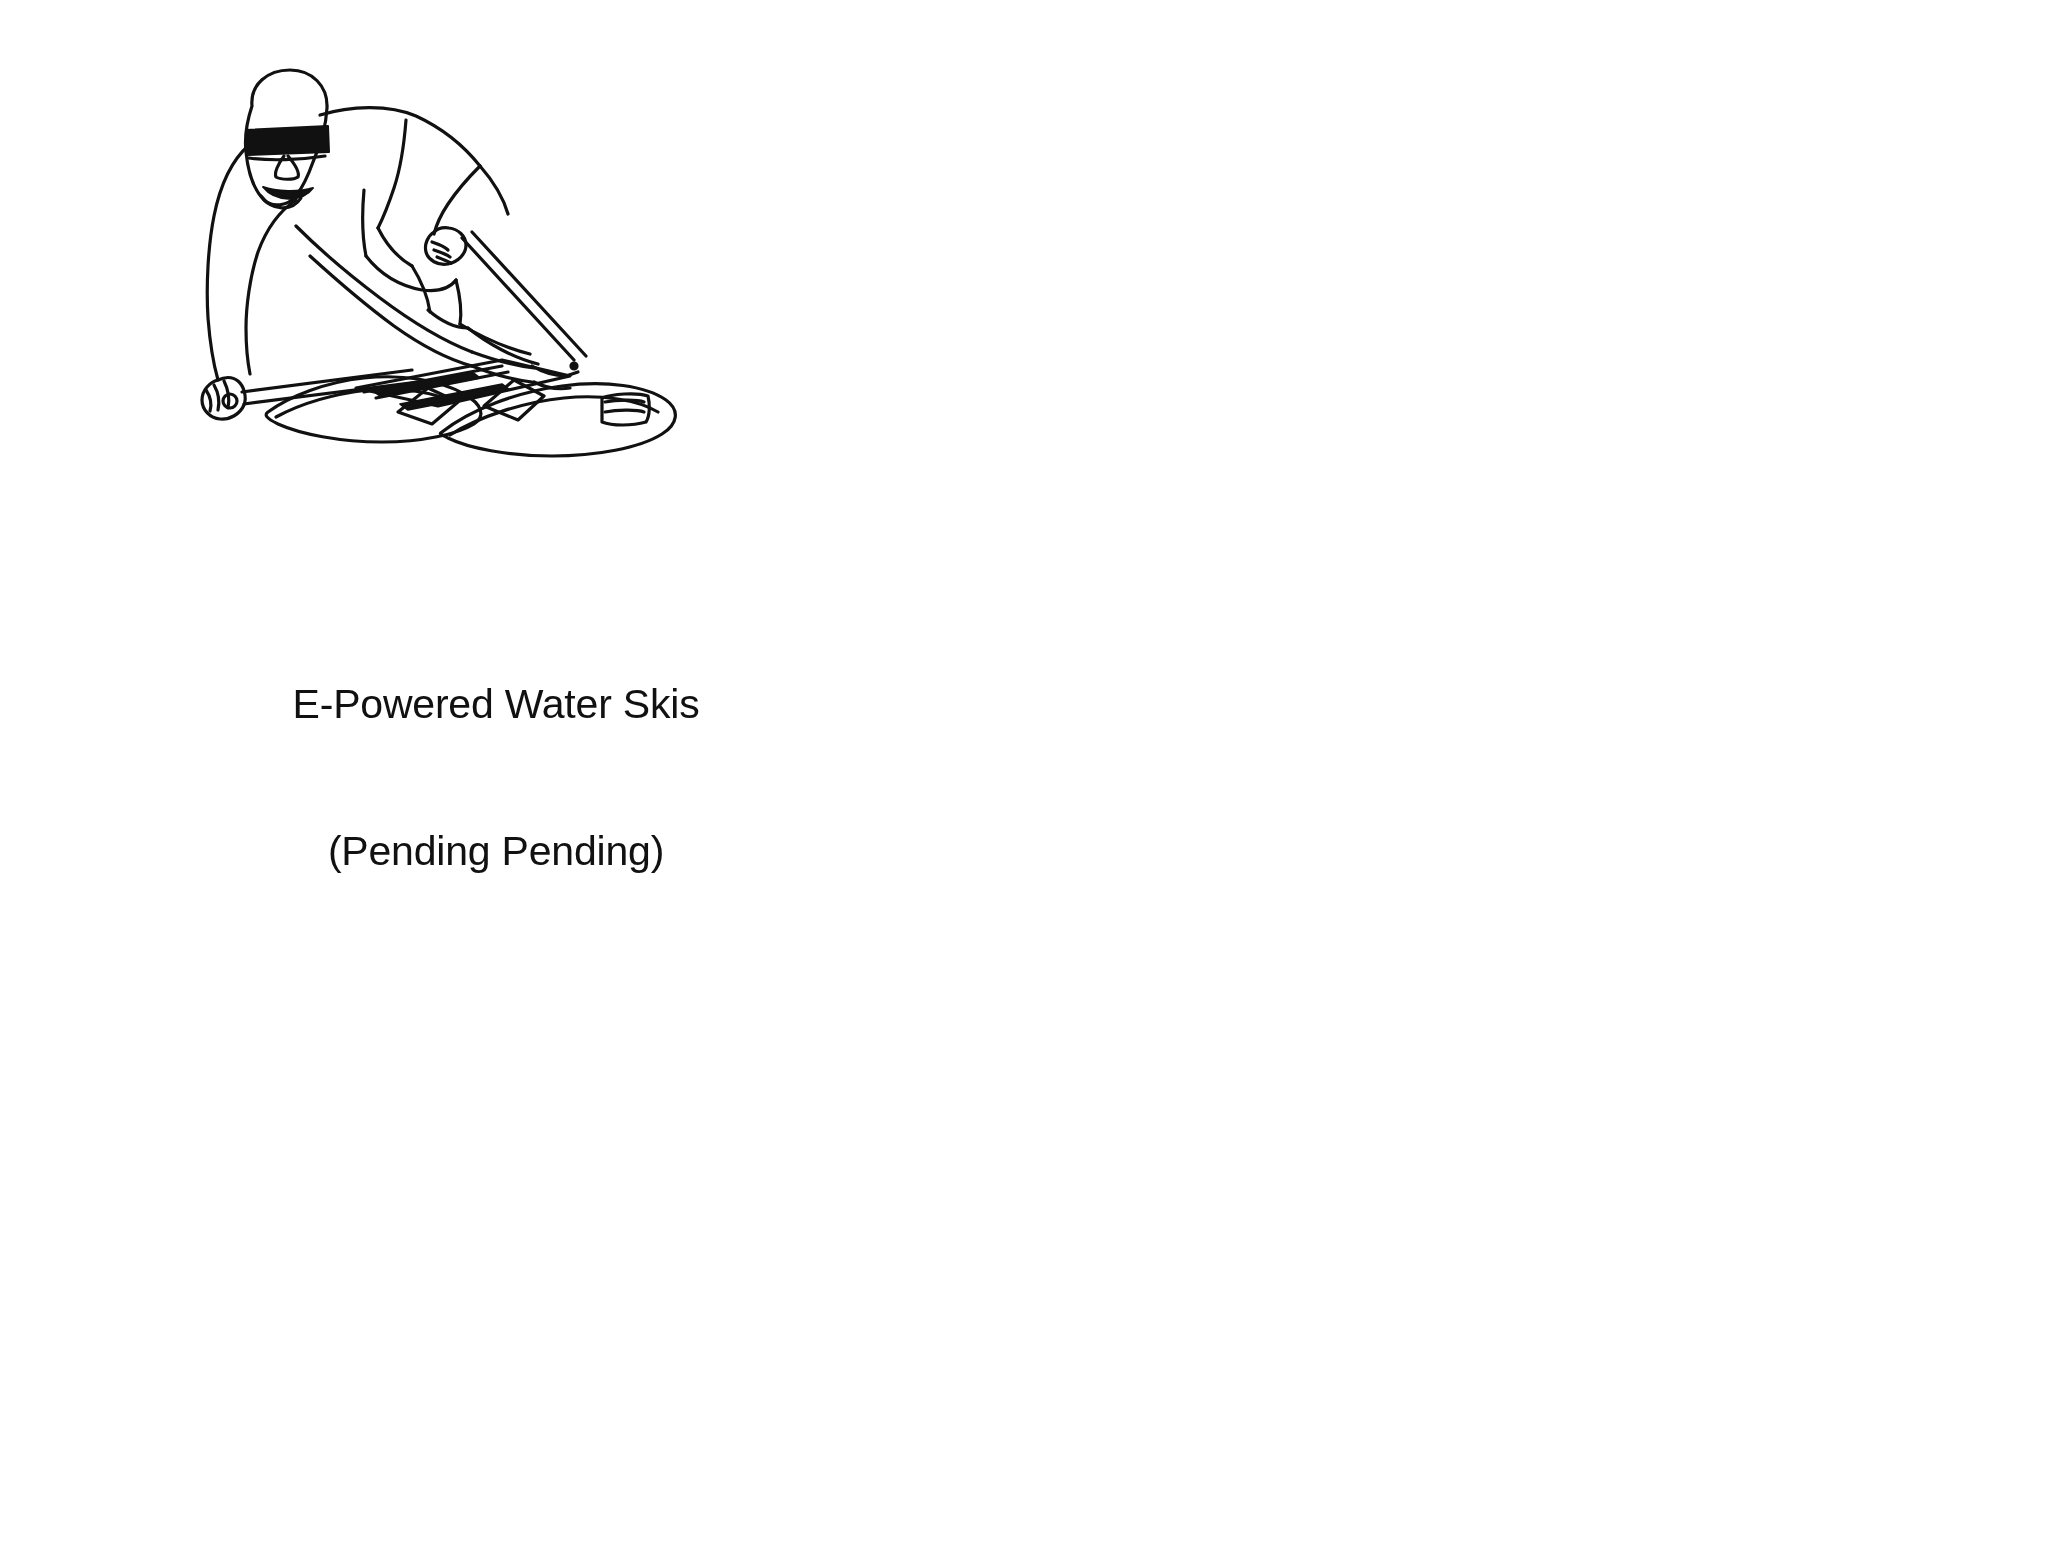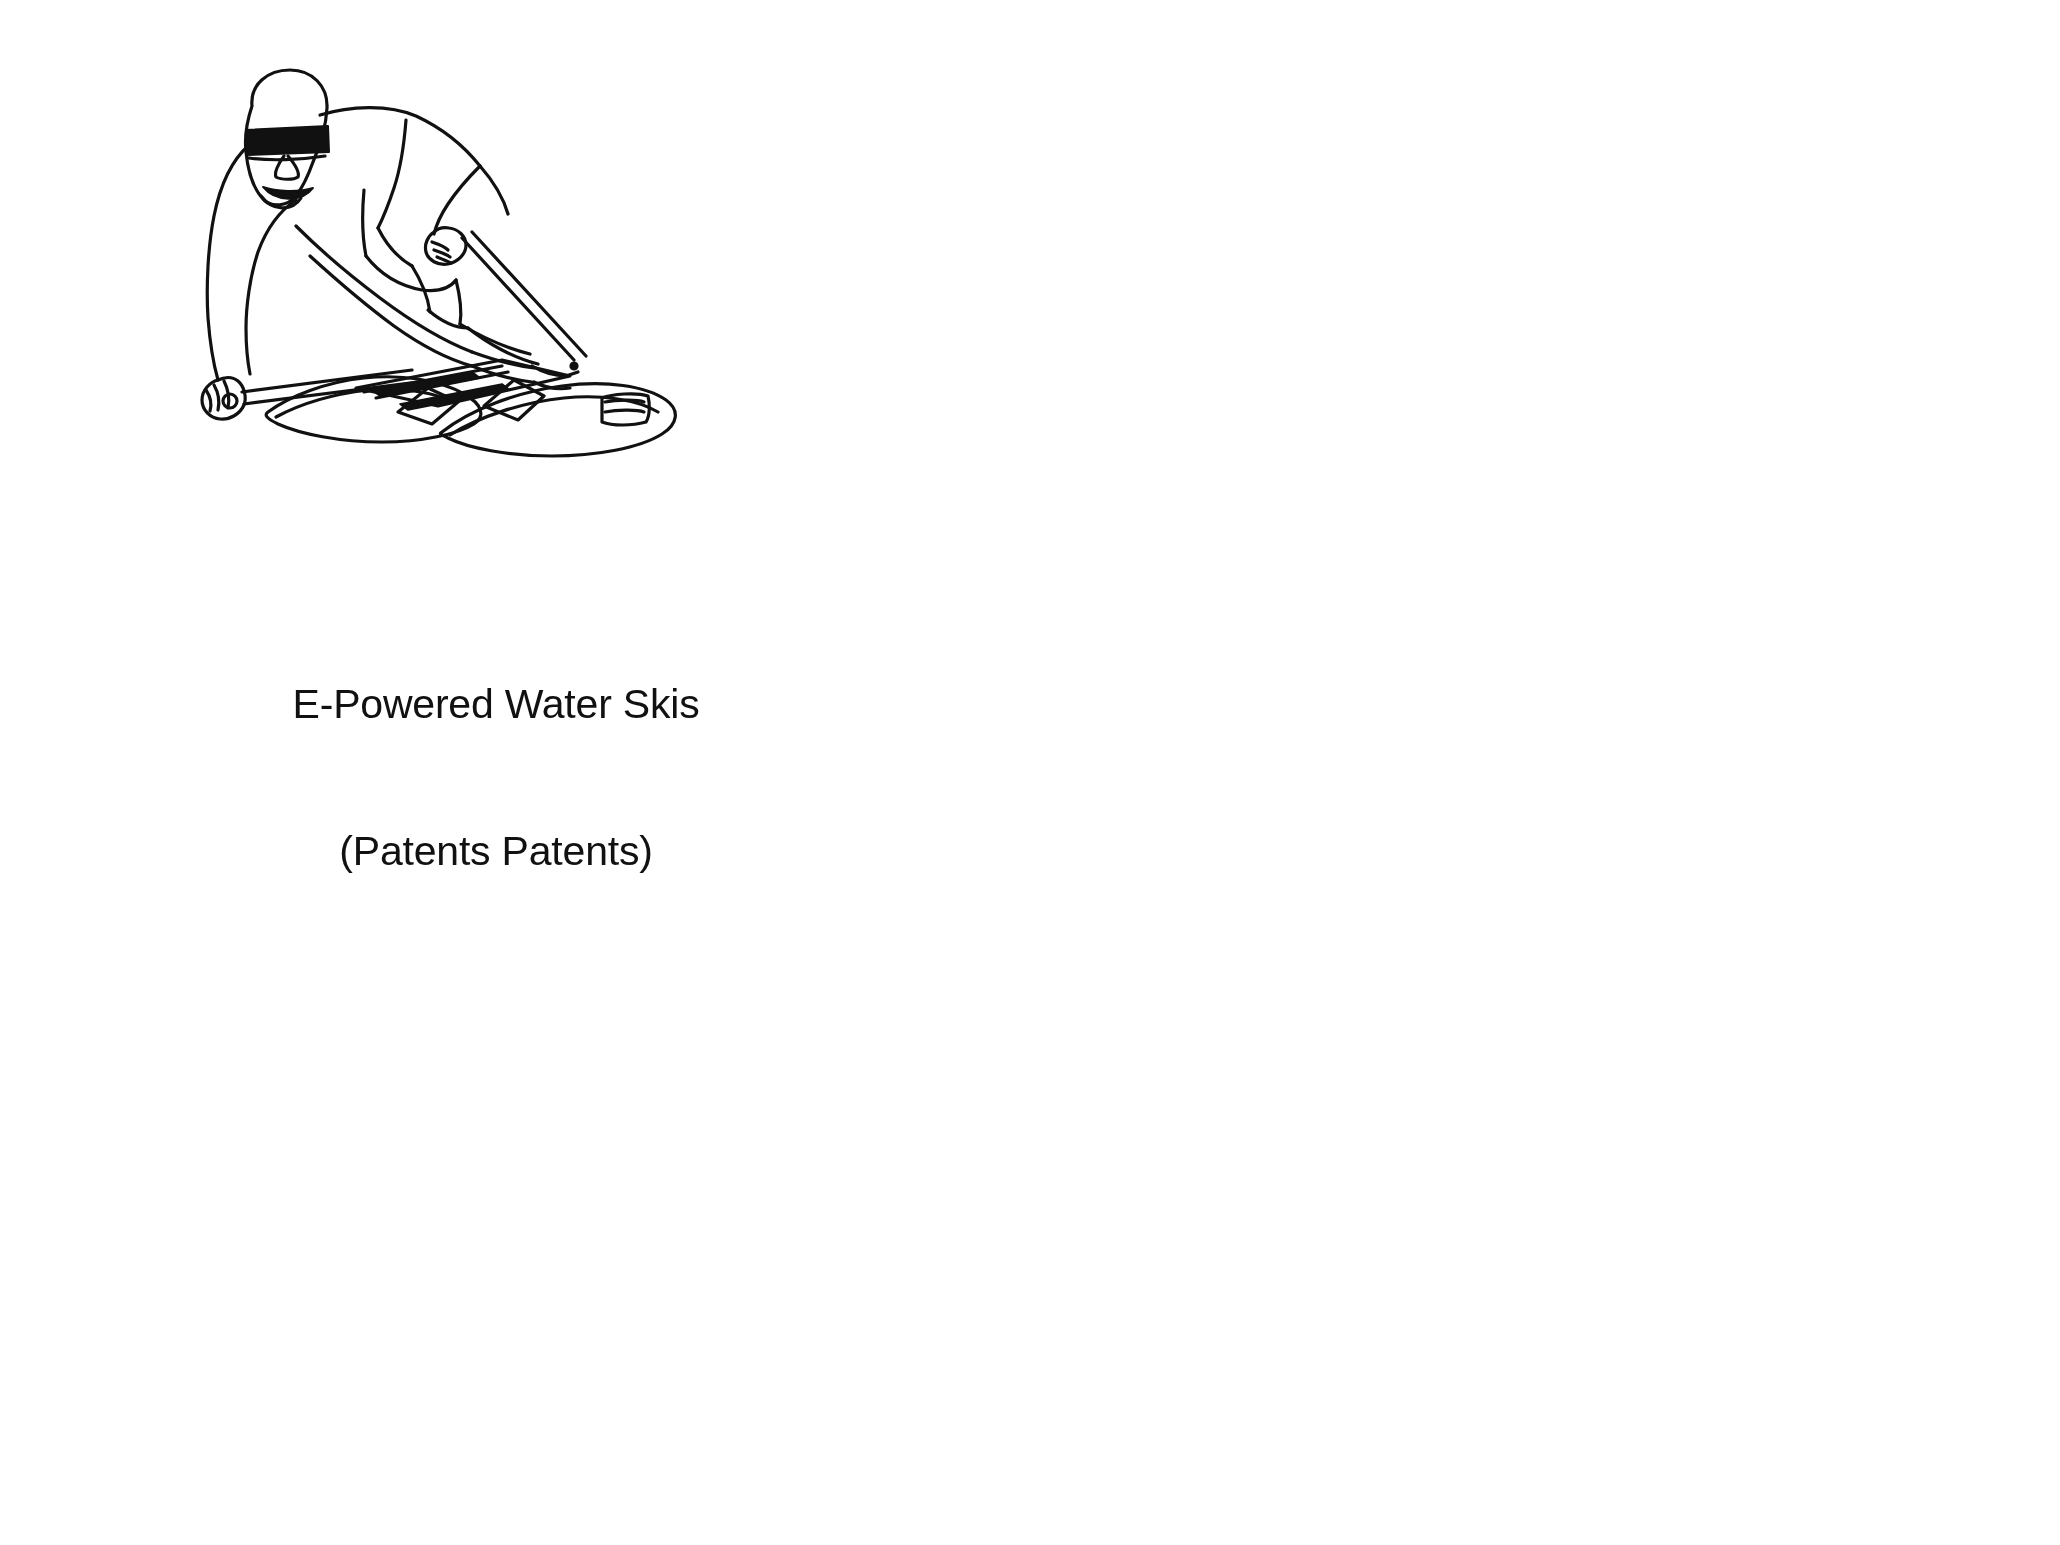--- a/index.html
+++ b/index.html
@@ -147,21 +147,21 @@
           <path d="M455 342 C466 340 486 339 494 342"></path>
           <path d="M455 352 C466 350 486 349 494 352"></path>
 
           <circle cx="424" cy="306" r="3" fill="#111"></circle>
         </g>
       </svg>
     </div>
 
     <div class="caption" id="cap-water-skis">
       <span class="cap-line">E-Powered Water Skis</span>
-      <span class="cap-line">(Patents Patents)</span>
+      <span class="cap-line">(Pending Pending)</span>
     </div>
   </div>
 
   <div class="panel" id="panel-boots">
 
     
 
     
   </div>
 

